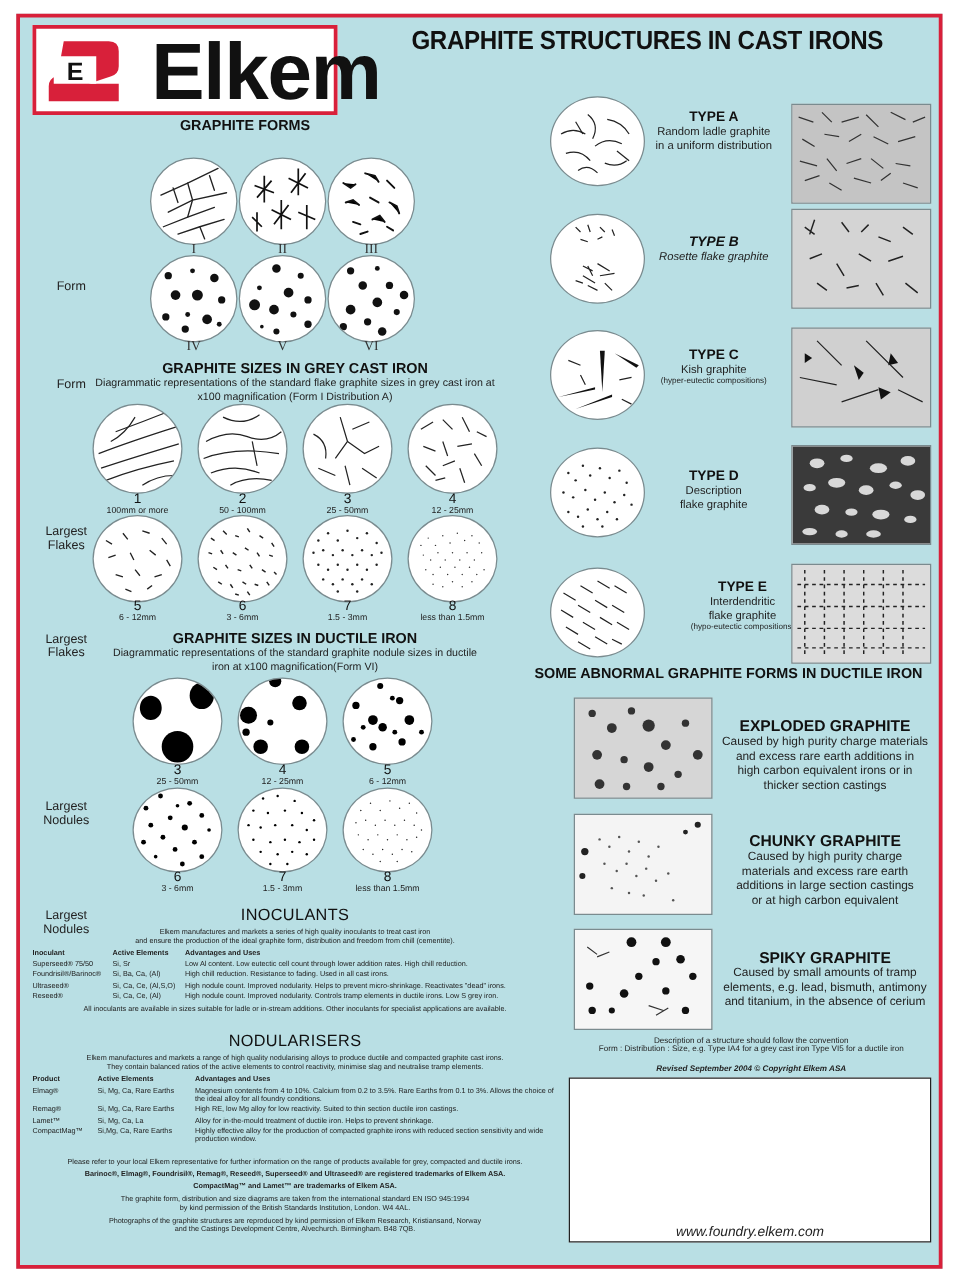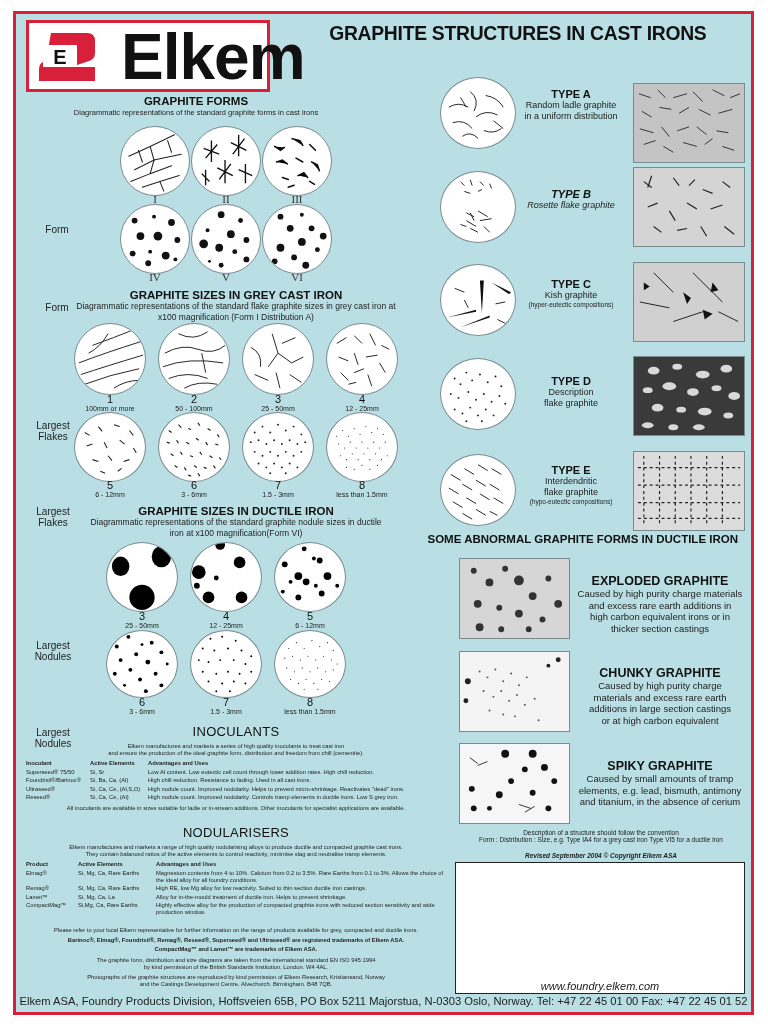--- a/index.html
+++ b/index.html
@@ -80,21 +80,20 @@
       <path d="M6 14 H40 V36 H6 Z" fill="#fff"></path>
       <text x="23" y="33" text-anchor="middle" font-family="Liberation Sans, sans-serif" font-weight="bold" font-size="20" fill="#111">E</text>
     </svg>
     <div class="logo-word">Elkem</div>
   </div>
 
   <div class="main-title">GRAPHITE STRUCTURES IN CAST IRONS</div>
 
   <div class="abs" style="left:10px;top:81px;width:340px;">
     <div class="sec-title" style="font-size:11.5px;">GRAPHITE FORMS</div>
-    <div class="sec-sub" style="font-size:7.5px;">Diagrammatic representations of the standard graphite forms in cast irons</div>
   </div>
   <div class="row-label" style="left:18px;top:178px;width:46px;">Form</div>
   <div class="row-label" style="left:18px;top:256px;width:46px;">Form</div>
 
   <div class="circle" style="left:104px;top:112px;width:70px;height:70px;">
     <svg viewBox="0 0 70 70">
         <g stroke="#222" stroke-width="1.1" fill="none" stroke-linecap="round">
       <path d="M8 30 L30 20 L55 8"></path>
           <path d="M14 44 L34 34 L62 28"></path>
           <path d="M10 56 L30 48 L52 40"></path>
@@ -748,21 +747,21 @@
       </svg>
   </div>
 
   <div class="circle" style="left:424px;top:440px;width:76px;height:72px;">
     <svg viewBox="0 0 76 72">
         <g stroke="#222" stroke-width="1">
           <path d="M10 20 l10 6 M24 14 l10 6 M38 10 l10 6 M52 14 l10 6 M8 34 l10 6 M22 30 l10 6 M36 26 l10 6 M50 30 l10 6 M12 48 l10 6 M26 44 l10 6 M40 40 l10 6 M54 44 l10 6 M22 60 l10 6 M36 56 l10 6 M50 58 l8 4"></path>
         </g>
       </svg>
   </div>
-  <div class="abs" style="left:500px;top:450px;width:110px;">
+  <div class="abs" style="left:523px;top:450px;width:110px;">
     <div class="type-title">TYPE E</div>
     <div class="type-desc">Interdendritic</div>
     <div class="type-desc">flake graphite</div>
     <div class="type-note">(hypo-eutectic compositions)</div>
   </div>
   <div class="photo" style="left:617px;top:437px;width:112px;height:80px;">
     <svg viewBox="0 0 112 80" preserveAspectRatio="none">
         <rect width="112" height="80" fill="#dcdcdc"></rect>
         <g stroke="#222" stroke-width="1.2">
           <path d="M10 4 v72 M26 4 v72 M42 4 v72 M58 4 v72 M74 4 v72 M90 4 v72 M4 16 h104 M4 34 h104 M4 52 h104 M4 68 h104" stroke-dasharray="3 3"></path>
@@ -872,14 +871,13 @@
   <div class="abs" style="left:430px;top:815px;width:310px;">
     <div class="tiny center" style="font-size:6.5px;">Description of a structure should follow the convention</div>
     <div class="tiny center" style="font-size:6.5px;">Form : Distribution : Size, e.g. Type IA4 for a grey cast iron  Type VI5 for a ductile iron</div>
   </div>
   <div class="abs tiny center" style="left:430px;top:838px;width:310px;font-weight:bold;font-style:italic;font-size:6.5px;">Revised September 2004 © Copyright Elkem ASA</div>
 
   <div class="white-box">
     <div class="website">www.foundry.elkem.com</div>
   </div>
 
-  <div class="footer">Elkem ASA, Foundry Products Division, Hoffsveien 65B, PO Box 5211 Majorstua, N-0303 Oslo, Norway. Tel: +47 22 45 01 00  Fax: +47 22 45 01 52</div>
 </div>
 
 </body></html>

